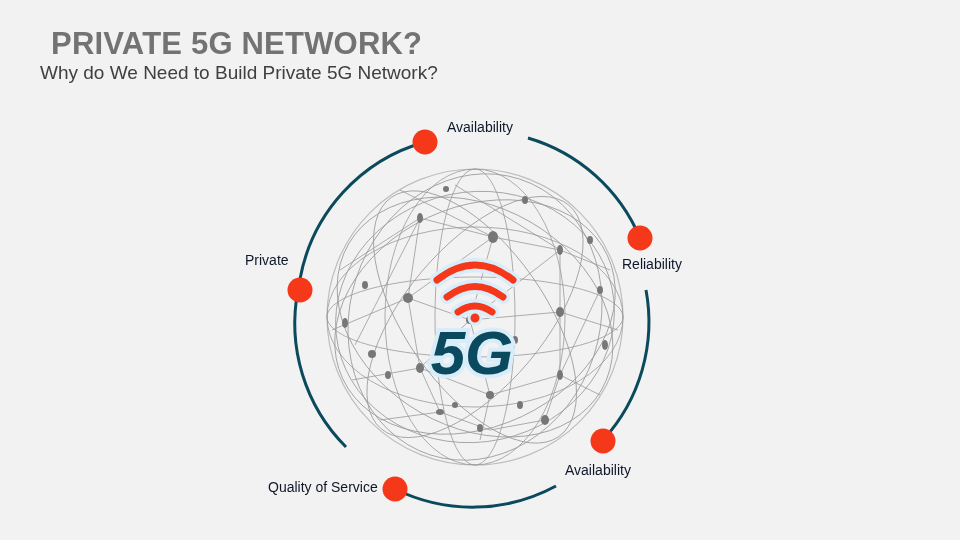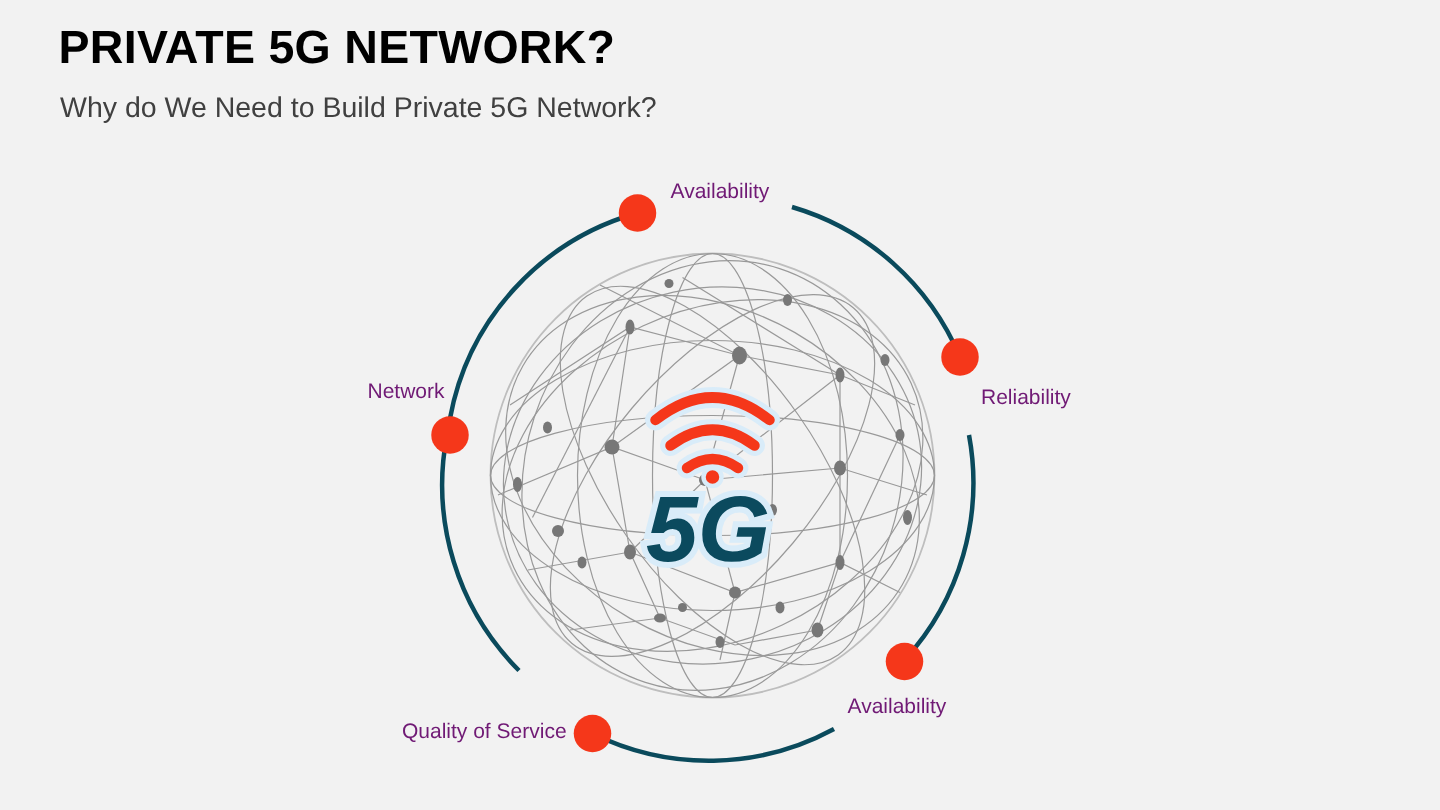--- a/index.html
+++ b/index.html
@@ -1,20 +1,20 @@
 <!DOCTYPE html>
 <html><head>
 <meta charset="utf-8">
 <style>
   html,body{margin:0;padding:0;}
   body{width:960px;height:540px;background:#f2f2f2;position:relative;overflow:hidden;font-family:"Liberation Sans","DejaVu Sans",sans-serif;}
-  .title{position:absolute;left:39px;top:14px;font-size:31px;font-weight:bold;color:#000000;letter-spacing:0.2px;margin:0;}
+  .title{position:absolute;left:39px;top:14px;font-size:31px;font-weight:bold;color:#737373;letter-spacing:0.2px;margin:12px;}
   .subtitle{position:absolute;left:40px;top:62px;font-size:19px;color:#404040;margin:0;}
   svg.diagram{position:absolute;left:0;top:0;}
-  .lbl{position:absolute;font-size:14px;color:#701a75;white-space:nowrap;}
+  .lbl{position:absolute;font-size:14px;color:#0f172a;white-space:nowrap;}
 </style>
 </head>
 <body>
 
 <h1 class="title">PRIVATE 5G NETWORK?</h1>
 <p class="subtitle">Why do We Need to Build Private 5G Network?</p>
 
 <svg class="diagram" width="960" height="540" viewBox="0 0 960 540">
 
   <g stroke="#8a8a8a" stroke-width="0.8" fill="none" opacity="0.85">
@@ -93,16 +93,16 @@
   <g fill="#f5371a">
     <circle cx="425" cy="142" r="12.5"></circle>
     <circle cx="640" cy="238" r="12.5"></circle>
     <circle cx="603" cy="441" r="12.5"></circle>
     <circle cx="395" cy="489" r="12.5"></circle>
     <circle cx="300" cy="290" r="12.5"></circle>
   </g>
 </svg>
 
 <span class="lbl" style="left:447px;top:119px;">Availability</span>
-<span class="lbl" style="left:654px;top:256px;">Reliability</span>
+<span class="lbl" style="left:622px;top:256px;">Reliability</span>
 <span class="lbl" style="left:565px;top:462px;">Availability</span>
 <span class="lbl" style="left:268px;top:479px;">Quality of Service</span>
-<span class="lbl" style="left:245px;top:252px;">Network</span>
+<span class="lbl" style="left:245px;top:252px;">Private</span>
 
 </body></html>

